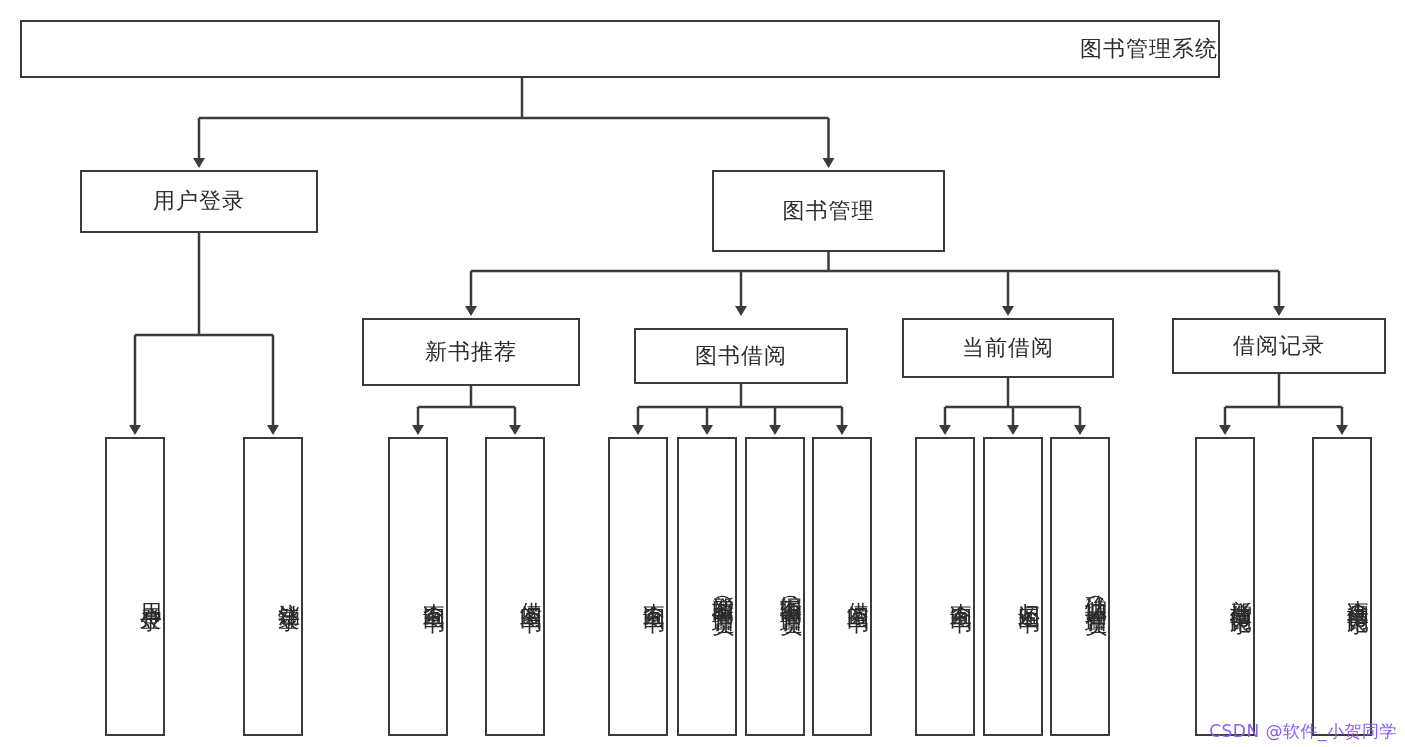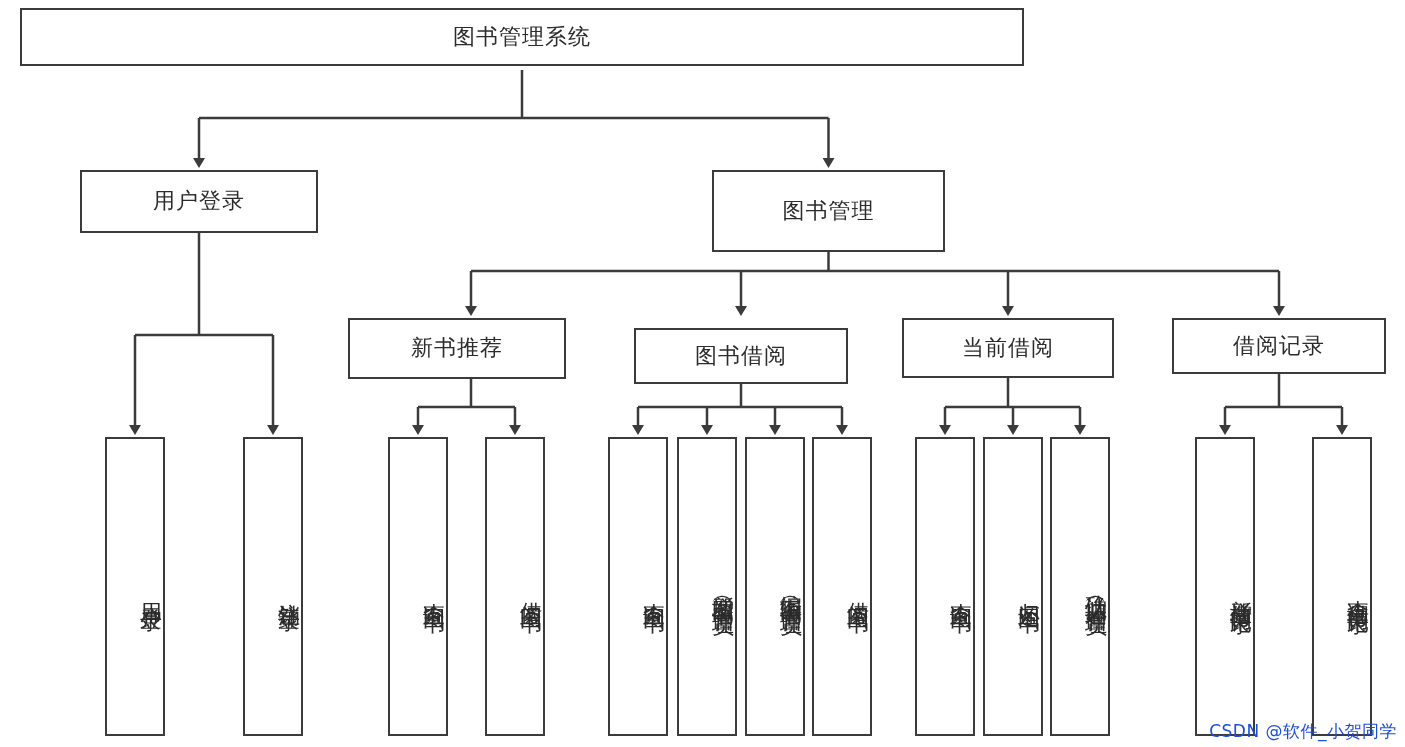--- a/index.html
+++ b/index.html
@@ -49,21 +49,21 @@
     line-height: 1.1;
     align-items: flex-start;
     justify-content: center;
     padding-top: 8px;
   }
   .watermark {
     position: absolute;
     right: 8px;
     bottom: 4px;
     font-size: 17px;
-    color: #1d4ed8;
+    color: #8b5cf6;
     white-space: nowrap;
     letter-spacing: 0.5px;
   }
 </style>
 </head>
 <body>
 
 <div id="canvas">
   <svg id="wires" viewBox="0 0 1405 747" xmlns="http://www.w3.org/2000/svg">
     <defs>
@@ -102,30 +102,30 @@
         <path d="M1013,407 L1013,426" marker-end="url(#arrow)"></path>
         <path d="M1080,407 L1080,426" marker-end="url(#arrow)"></path>
         <path d="M1279,374 L1279,407"></path>
         <path d="M1225,407 L1342,407"></path>
         <path d="M1225,407 L1225,426" marker-end="url(#arrow)"></path>
         <path d="M1342,407 L1342,426" marker-end="url(#arrow)"></path>
       </g>
   </svg>
 
   <div id="nodes">
-      <div class="node node-h" style="left: 20px; top: 8px; width: 1004px; height: 58px;">
+      <div class="node node-h" style="left: 20px; top: 20px; width: 1200px; height: 58px; justify-content: flex-end;">
         <span>图书管理系统</span>
       </div>
       <div class="node node-h" style="left: 80px; top: 170px; width: 238px; height: 63px;">
         <span>用户登录</span>
       </div>
       <div class="node node-h" style="left: 712px; top: 170px; width: 233px; height: 82px;">
         <span>图书管理</span>
       </div>
-      <div class="node node-h" style="left: 348px; top: 318px; width: 218px; height: 61px;">
+      <div class="node node-h" style="left: 362px; top: 318px; width: 218px; height: 68px;">
         <span>新书推荐</span>
       </div>
       <div class="node node-h" style="left: 634px; top: 328px; width: 214px; height: 56px;">
         <span>图书借阅</span>
       </div>
       <div class="node node-h" style="left: 902px; top: 318px; width: 212px; height: 60px; font-family: Liberation Serif, serif;">
         <span>当前借阅</span>
       </div>
       <div class="node node-h" style="left: 1172px; top: 318px; width: 214px; height: 56px;">
         <span>借阅记录</span>

